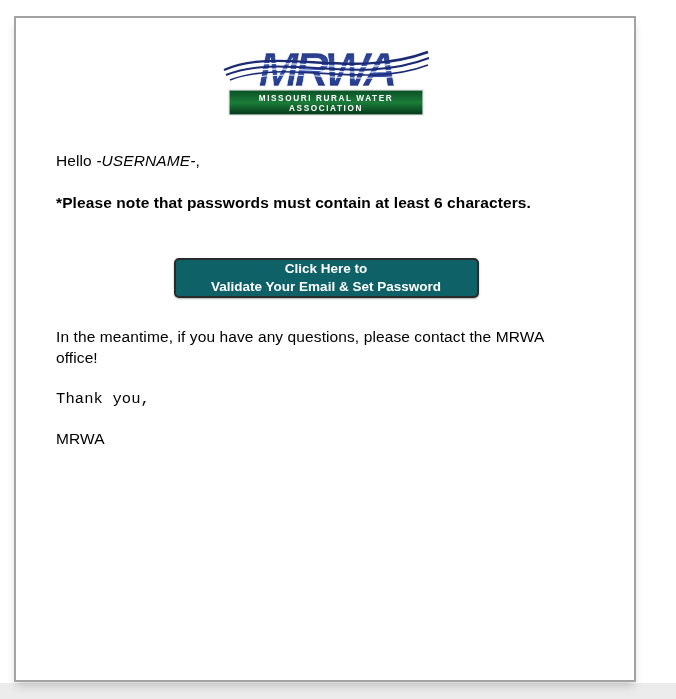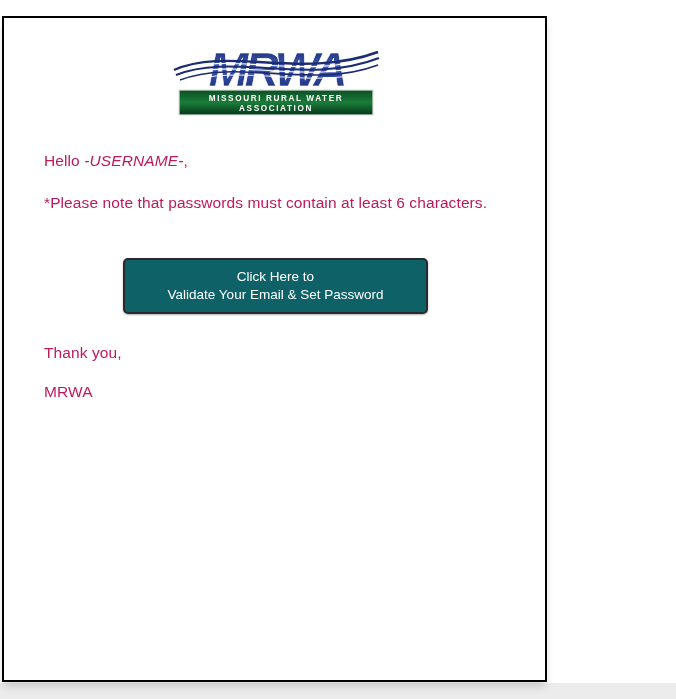--- a/index.html
+++ b/index.html
@@ -4,64 +4,64 @@
 <style>
   * { margin: 0; padding: 0; box-sizing: border-box; }
   html, body {
     width: 676px; height: 699px;
     font-family: "Liberation Sans", sans-serif;
     background: linear-gradient(180deg, #ffffff 683px, #ececec 683px);
     overflow: hidden;
   }
   .card {
     position: absolute;
-    left: 2px; top: 16px;
-    width: 545px; height: 666px;
+    left: 14px; top: 16px;
+    width: 622px; height: 666px;
     background: #ffffff;
-    border: 2px solid #000000;
+    border: 2px solid #a3a3a3;
     box-shadow: 0 6px 9px -2px rgba(0,0,0,0.18);
     padding: 22px 38px 20px 40px;
   }
   .logo-wrap {
     text-align: center;
     margin-bottom: 30px;
   }
   .logo-wrap svg { display: inline-block; }
   .body-text {
-    color: #be185d;
+    color: #000000;
     font-size: 15.5px;
     line-height: 21px;
     white-space: pre-line;
     margin-bottom: 21px;
     letter-spacing: 0.1px;
   }
   .greeting { margin-bottom: 21px; }
   .greeting .username { font-style: italic; }
-  .note { margin-bottom: 8px; }
+  .note { margin-bottom: 8px; font-weight: bold; }
   .button-row {
     text-align: center;
     margin: 45px 0 28px 0;
   }
   .cta-button {
     display: inline-block;
     background: #0e6167;
     color: #ffffff;
     border: 2px solid #272b2b;
     border-radius: 5px;
     font-family: "Liberation Sans", sans-serif;
-    font-weight: normal;
+    font-weight: bold;
     font-size: 13.5px;
     line-height: 18px;
     white-space: pre-line;
-    padding: 8px 16px;
+    padding: 0 16px;
     min-width: 305px;
     cursor: pointer;
     box-shadow: 0 1px 2px rgba(0,0,0,0.3);
   }
-  .closing { margin-bottom: 18px; }
+  .closing { margin-bottom: 18px; font-family: Liberation Mono, monospace; }
   .signature { margin-bottom: 0; }
 </style>
 </head>
 <body>
 
 <div class="card">
 
   <div class="logo-wrap">
     <svg width="208" height="76" viewBox="0 0 208 76">
       <defs>
@@ -99,18 +99,20 @@
 
 
   <p class="body-text note">*Please note that passwords must contain at least 6 characters.</p>
 
   <div class="button-row">
     <button class="cta-button">Click Here to
 Validate Your Email &amp; Set Password</button>
   </div>
 
 
+  <p class="body-text">In the meantime, if you have any questions, please contact the MRWA
+office!</p>
 
   <p class="body-text closing">Thank you,</p>
 
   <p class="body-text signature">MRWA</p>
 
 </div>
 
 </body></html>

